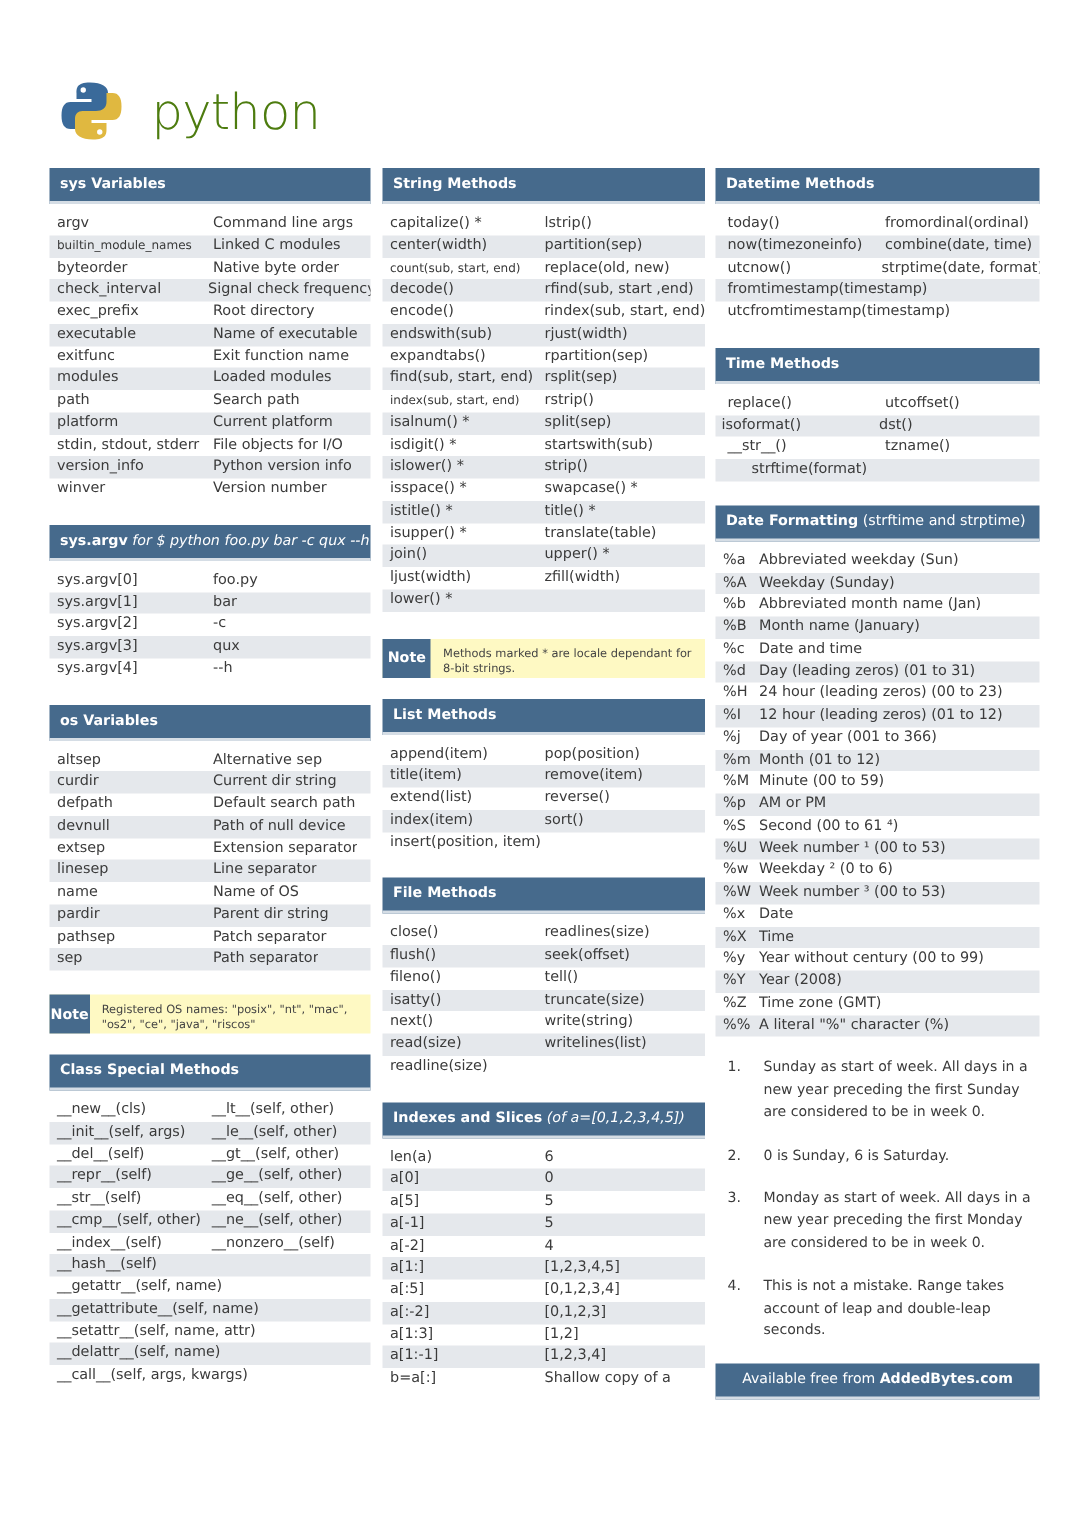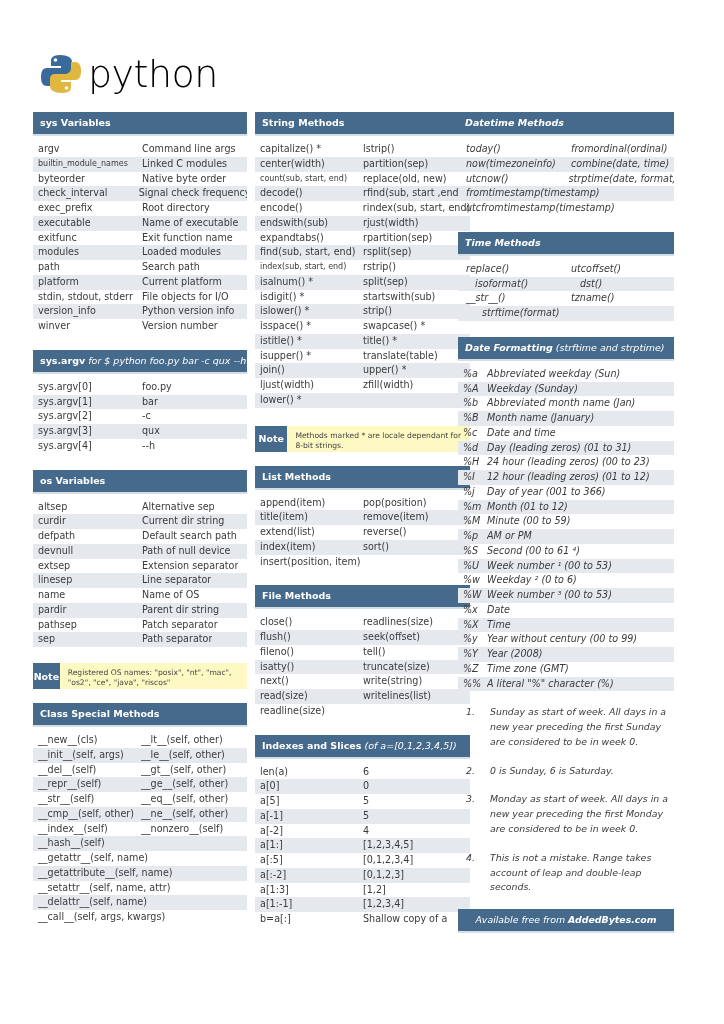--- a/index.html
+++ b/index.html
@@ -1,24 +1,24 @@
 <!DOCTYPE html>
 <html><head>
 <meta charset="utf-8">
 <style>
   html, body { margin: 0; padding: 0; background: #ffffff; }
   body { width: 724px; height: 1024px; position: relative; overflow: hidden;
          font-family: "DejaVu Sans", sans-serif; color: #3a3a3a; font-size: 9.6px; }
   .logo { position: absolute; left: 40px; top: 52px; height: 44px; display: flex; align-items: center; }
   .logo svg { width: 42px; height: 42px; }
-  .logo .wordmark { font-family: "DejaVu Sans", sans-serif; font-size: 38px; color: #000000; margin-left: 6px; letter-spacing: -0.5px; font-weight: 300; }
+  .logo .wordmark { font-family: "DejaVu Sans", sans-serif; font-size: 33px; color: #4d7c0f; margin-left: 19px; letter-spacing: -0.5px; font-weight: 300; }
   .col { position: absolute; top: 112px; }
   .c1 { left: 33px; width: 214px; }
   .c2 { left: 255px; width: 215px; }
-  .c3 { left: 458px; width: 216px; font-style: italic; }
+  .c3 { left: 477px; width: 216px; }
   .sec-head { background: #466a8c; color: #ffffff; font-weight: bold; font-size: 9.5px;
               height: 22px; line-height: 22px; padding-left: 7px; white-space: nowrap; overflow: hidden;
               border-bottom: 2px solid #d5dde5; }
   .sec-head .light { font-weight: normal; }
   .sec-head .it { font-style: italic; }
   .tbl { margin-top: 6px; }
   .row { display: flex; height: 14.75px; line-height: 14.75px; white-space: nowrap; }
   .row:nth-child(even) { background: #e5e8ec; }
   .row span { overflow: hidden; }
   .row .a { padding-left: 5px; }
@@ -457,21 +457,21 @@
   </div>
   <div class="gap"></div>
   <div>
     <div class="sec-head">Time Methods</div>
     <div class="tbl">
       <div class="row">
           <span class="a" style="width:105px; padding-left:8px">replace()</span>
           <span>utcoffset()</span>
         </div>
       <div class="row">
-          <span class="a" style="width:105px; padding-left:17px">isoformat()</span>
+          <span class="a" style="width:105px; padding-left:4px">isoformat()</span>
           <span>dst()</span>
         </div>
       <div class="row">
           <span class="a" style="width:105px; padding-left:8px">__str__()</span>
           <span>tzname()</span>
         </div>
       <div class="row">
           <span class="a" style="padding-left:24px">strftime(format)</span>
         </div>
     </div>

